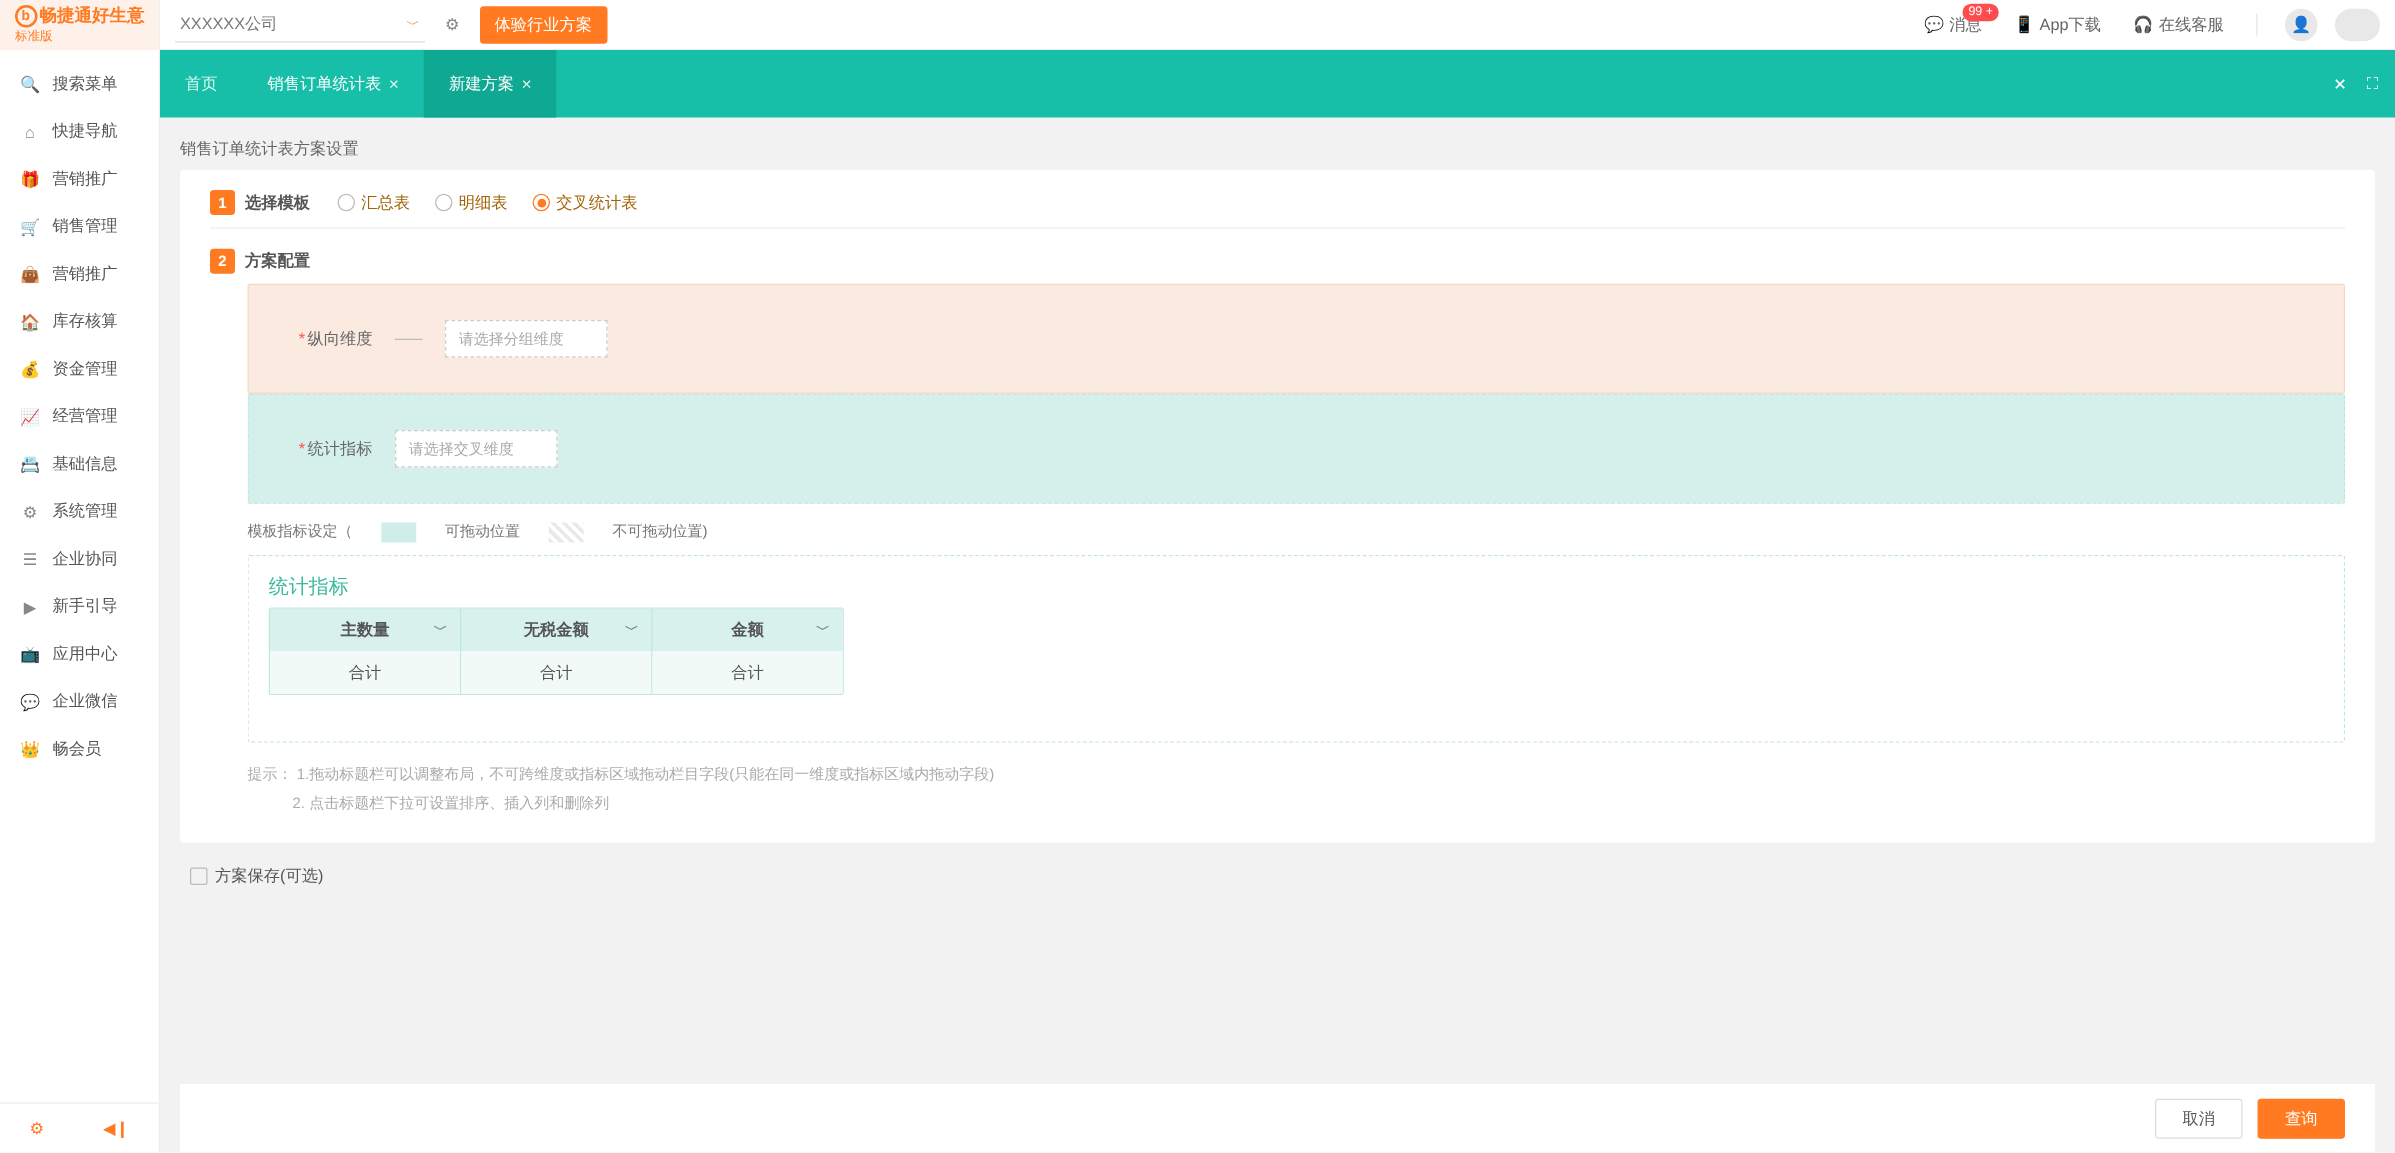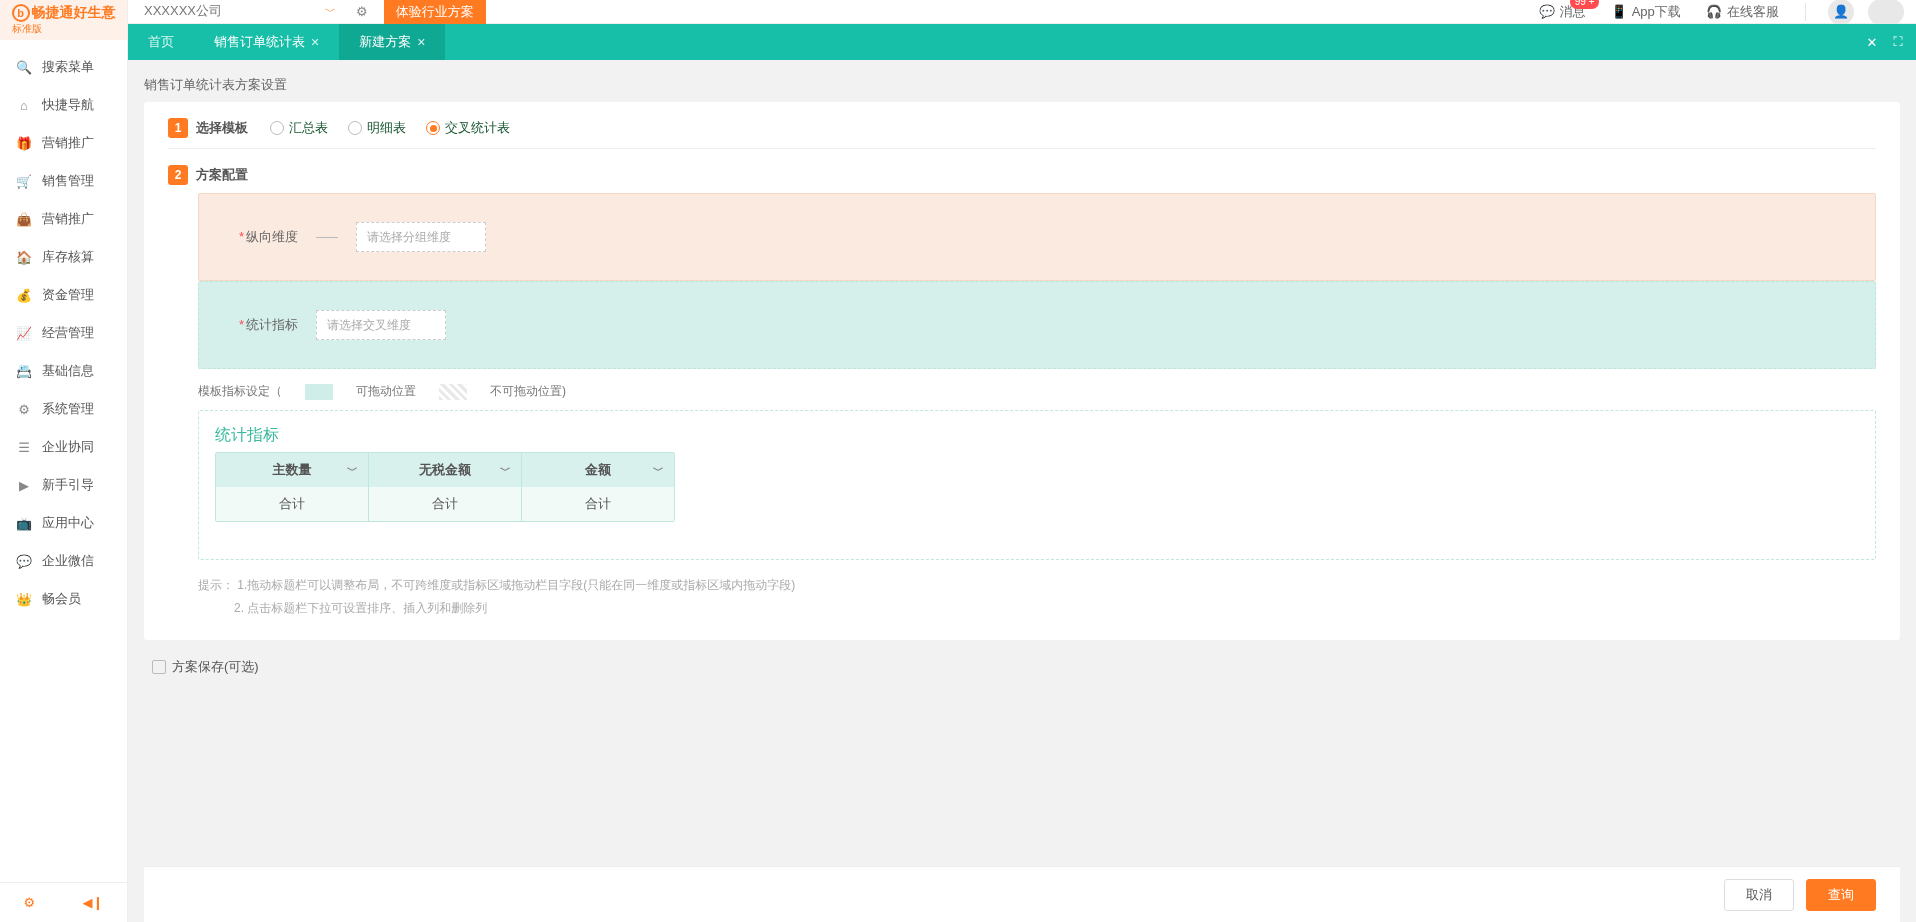--- a/index.html
+++ b/index.html
@@ -15,51 +15,51 @@
   .menu { flex: 1; padding-top: 8px; }
   .menu-item { display: flex; align-items: center; gap: 10px; padding: 10px 16px; color: #555; cursor: pointer; }
   .menu-icon { width: 16px; height: 16px; display: inline-flex; align-items: center; justify-content: center; color: #888; }
   .sidebar-footer { height: 40px; display: flex; align-items: center; justify-content: space-around; border-top: 1px solid #eee; }
   .sidebar-footer .ico { color: #ff7a21; cursor: pointer; }
 
   
   .main { flex: 1; display: flex; flex-direction: column; min-width: 0; }
 
   
-  .topbar { height: 24px; background: #fff; display: flex; align-items: center; padding: 0 12px; gap: 10px; border-bottom: 1px solid #eee; }
+  .topbar { height: 40px; background: #fff; display: flex; align-items: center; padding: 0 12px; gap: 10px; border-bottom: 1px solid #eee; }
   .company-select { width: 200px; height: 28px; border: none; border-bottom: 1px solid #ddd; color: #777; display: flex; align-items: center; justify-content: space-between; padding: 0 4px; cursor: pointer; }
   .chev { color: #ff7a21; font-size: 11px; }
   .gear { color: #888; cursor: pointer; margin: 0 6px; }
   .try-btn { background: #ff7a21; color: #fff; border: none; border-radius: 3px; padding: 6px 12px; cursor: pointer; font-size: 13px; }
   .topbar-spacer { flex: 1; }
   .tb-link { display: flex; align-items: center; gap: 4px; color: #666; cursor: pointer; margin: 0 8px; position: relative; }
   .badge { position: absolute; top: -8px; right: -14px; background: #ff4d4f; color: #fff; font-size: 10px; border-radius: 8px; padding: 0 5px; line-height: 14px; }
   .topbar-sep { width: 1px; height: 18px; background: #e5e5e5; margin: 0 8px; }
   .avatar { width: 26px; height: 26px; border-radius: 50%; background: #e8e8e8; display: inline-flex; align-items: center; justify-content: center; color: #bbb; margin-left: 4px; }
   .avatar2 { width: 36px; height: 26px; border-radius: 13px; background: #e8e8e8; margin-left: 4px; }
 
   
-  .tabbar { height: 36px; background: #18bfa8; display: flex; align-items: center; color: #d9f7f2; position: relative; }
+  .tabbar { height: 54px; background: #18bfa8; display: flex; align-items: center; color: #d9f7f2; position: relative; }
   .tab { padding: 0 20px; height: 100%; display: flex; align-items: center; gap: 6px; cursor: pointer; font-size: 13px; }
   .tab.active { background: #0fa892; color: #fff; }
   .tab.sub { color: #fff; }
   .tab .close { font-size: 14px; opacity: .85; }
   .tabbar-right { margin-left: auto; display: flex; align-items: center; gap: 10px; padding-right: 10px; color: #fff; }
   .sq { width: 16px; height: 16px; display: inline-flex; align-items: center; justify-content: center; cursor: pointer; }
 
   
   .page { flex: 1; overflow: auto; padding: 16px 16px 0 16px; display: flex; flex-direction: column; }
   .page-title { color: #666; font-size: 13px; margin-bottom: 8px; }
   .card { background: #fff; border-radius: 3px; padding: 16px 24px 20px 24px; }
 
   .step-row { display: flex; align-items: center; gap: 8px; margin-bottom: 8px; }
   .step-num { width: 20px; height: 20px; background: #ff7a21; color: #fff; border-radius: 3px; display: inline-flex; align-items: center; justify-content: center; font-size: 12px; font-weight: bold; }
   .step-title { font-weight: 600; color: #555; text-align: right; }
   .radio-group { display: flex; gap: 20px; margin-left: 14px; }
-  .radio { display: flex; align-items: center; gap: 5px; cursor: pointer; color: #14532d; }
+  .radio { display: flex; align-items: center; gap: 5px; cursor: pointer; color: #a16207; }
   .radio .dot { width: 14px; height: 14px; border: 1px solid #bbb; border-radius: 50%; display: inline-flex; align-items: center; justify-content: center; }
   .radio.checked .dot { border-color: #ff7a21; }
   .radio.checked .dot::after { content: ""; width: 7px; height: 7px; background: #ff7a21; border-radius: 50%; }
 
   .divider { height: 1px; background: #eee; margin: 10px 0 16px 0; }
 
   .sub-label { color: #888; font-size: 12px; margin: 8px 0 10px 30px; }
 
   .dim-box { margin-left: 30px; border: 1px solid; border-radius: 2px; padding: 28px 40px; display: flex; align-items: center; gap: 18px; }
   .dim-box.vert { background: #fbeadf; border-color: #f5d7c3; }

